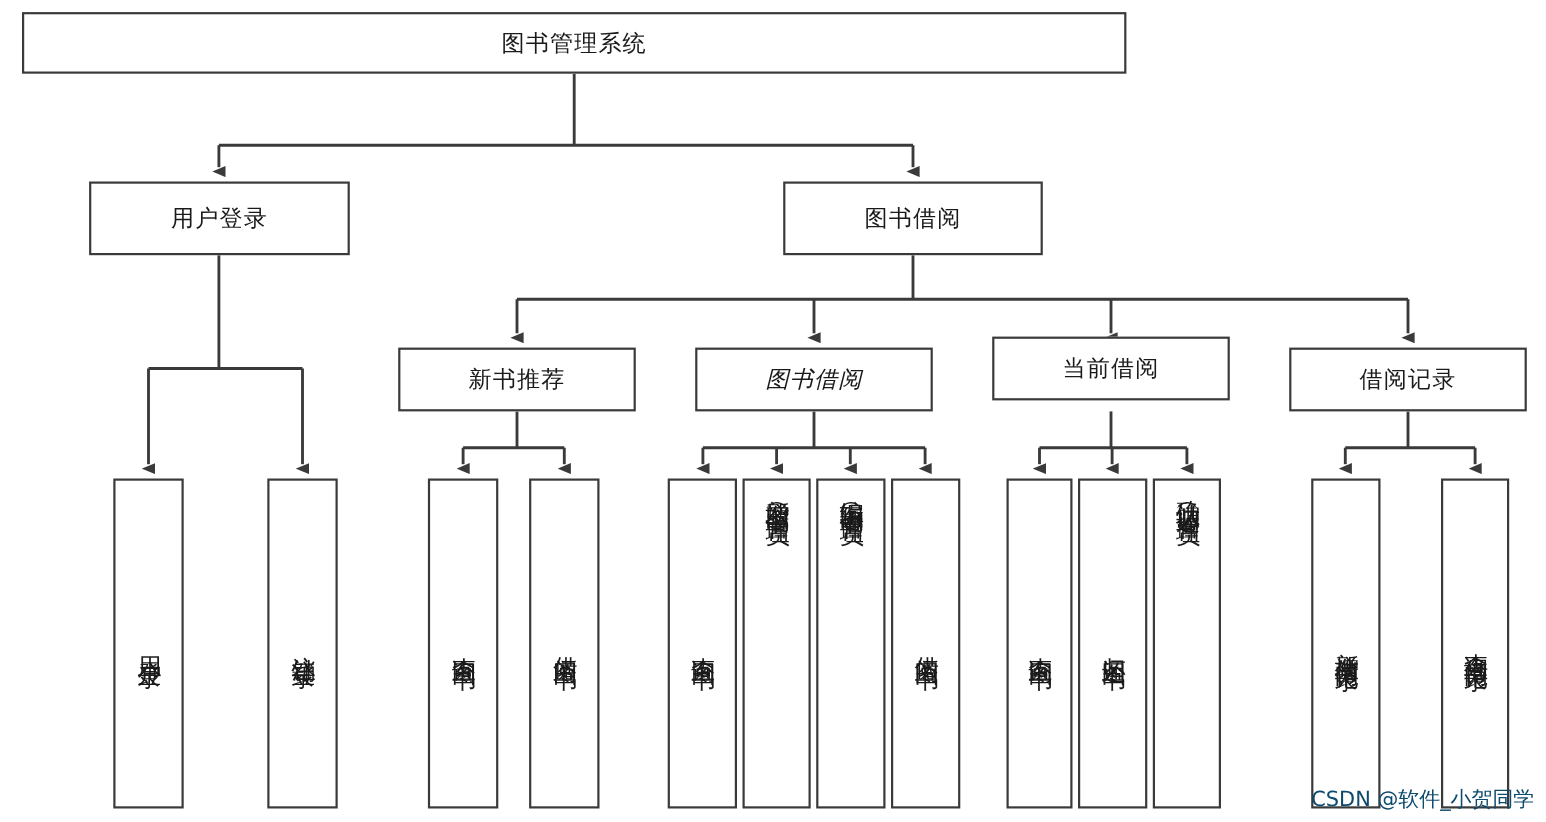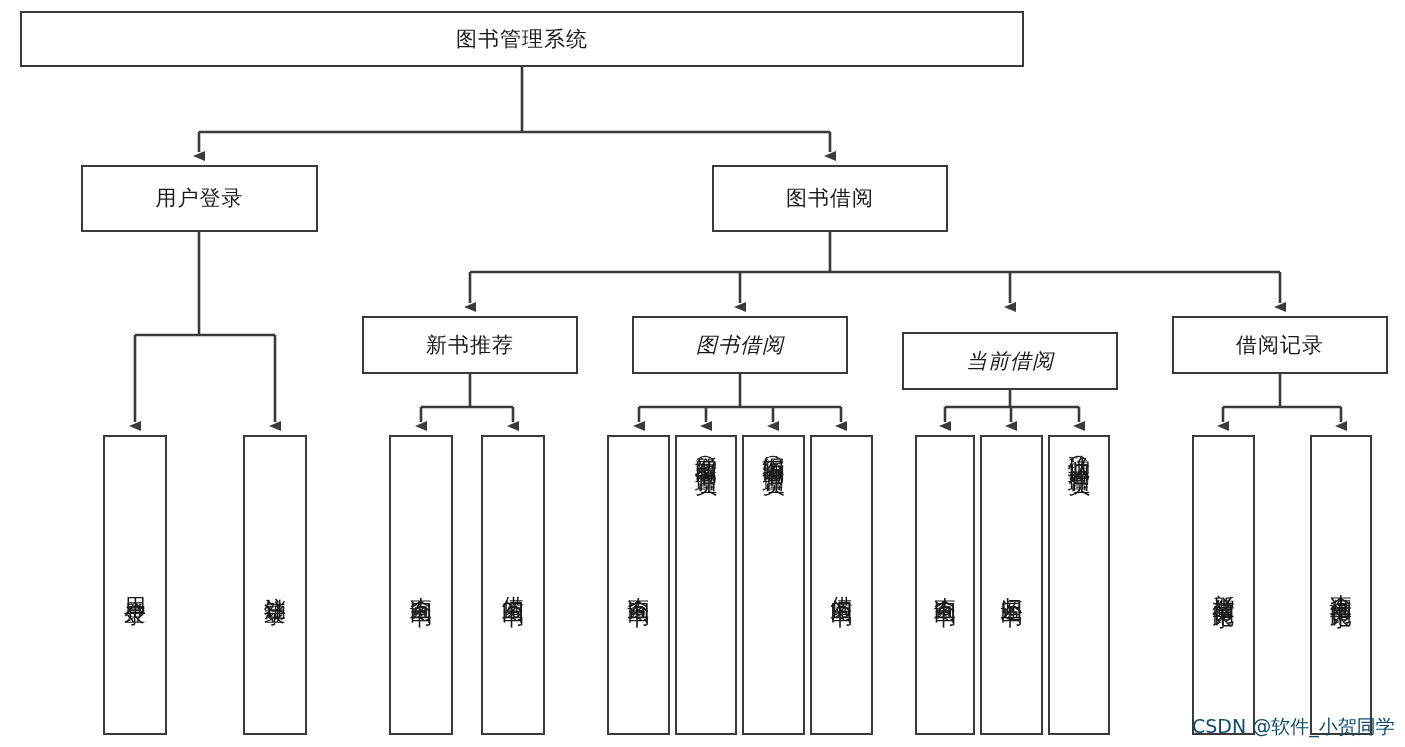--- a/index.html
+++ b/index.html
@@ -137,21 +137,21 @@
       </div>
       <div class="node h" style="left: 712px; top: 165px; width: 236px; height: 67px;">
         <span class="label">图书借阅</span>
       </div>
       <div class="node h" style="left: 362px; top: 316px; width: 216px; height: 58px;">
         <span class="label">新书推荐</span>
       </div>
       <div class="node h" style="left: 632px; top: 316px; width: 216px; height: 58px; font-style: italic;">
         <span class="label">图书借阅</span>
       </div>
-      <div class="node h" style="left: 902px; top: 332px; width: 216px; height: 58px; font-style: italic;">
+      <div class="node h" style="left: 902px; top: 306px; width: 216px; height: 58px;">
         <span class="label">当前借阅</span>
       </div>
       <div class="node h" style="left: 1172px; top: 316px; width: 216px; height: 58px;">
         <span class="label">借阅记录</span>
       </div>
       <div class="node v center" style="left: 103px; top: 435px; width: 64px; height: 300px;">
         <span class="label">用户登录</span>
       </div>
       <div class="node v center" style="left: 243px; top: 435px; width: 64px; height: 300px;">
         <span class="label">注销登录</span>

